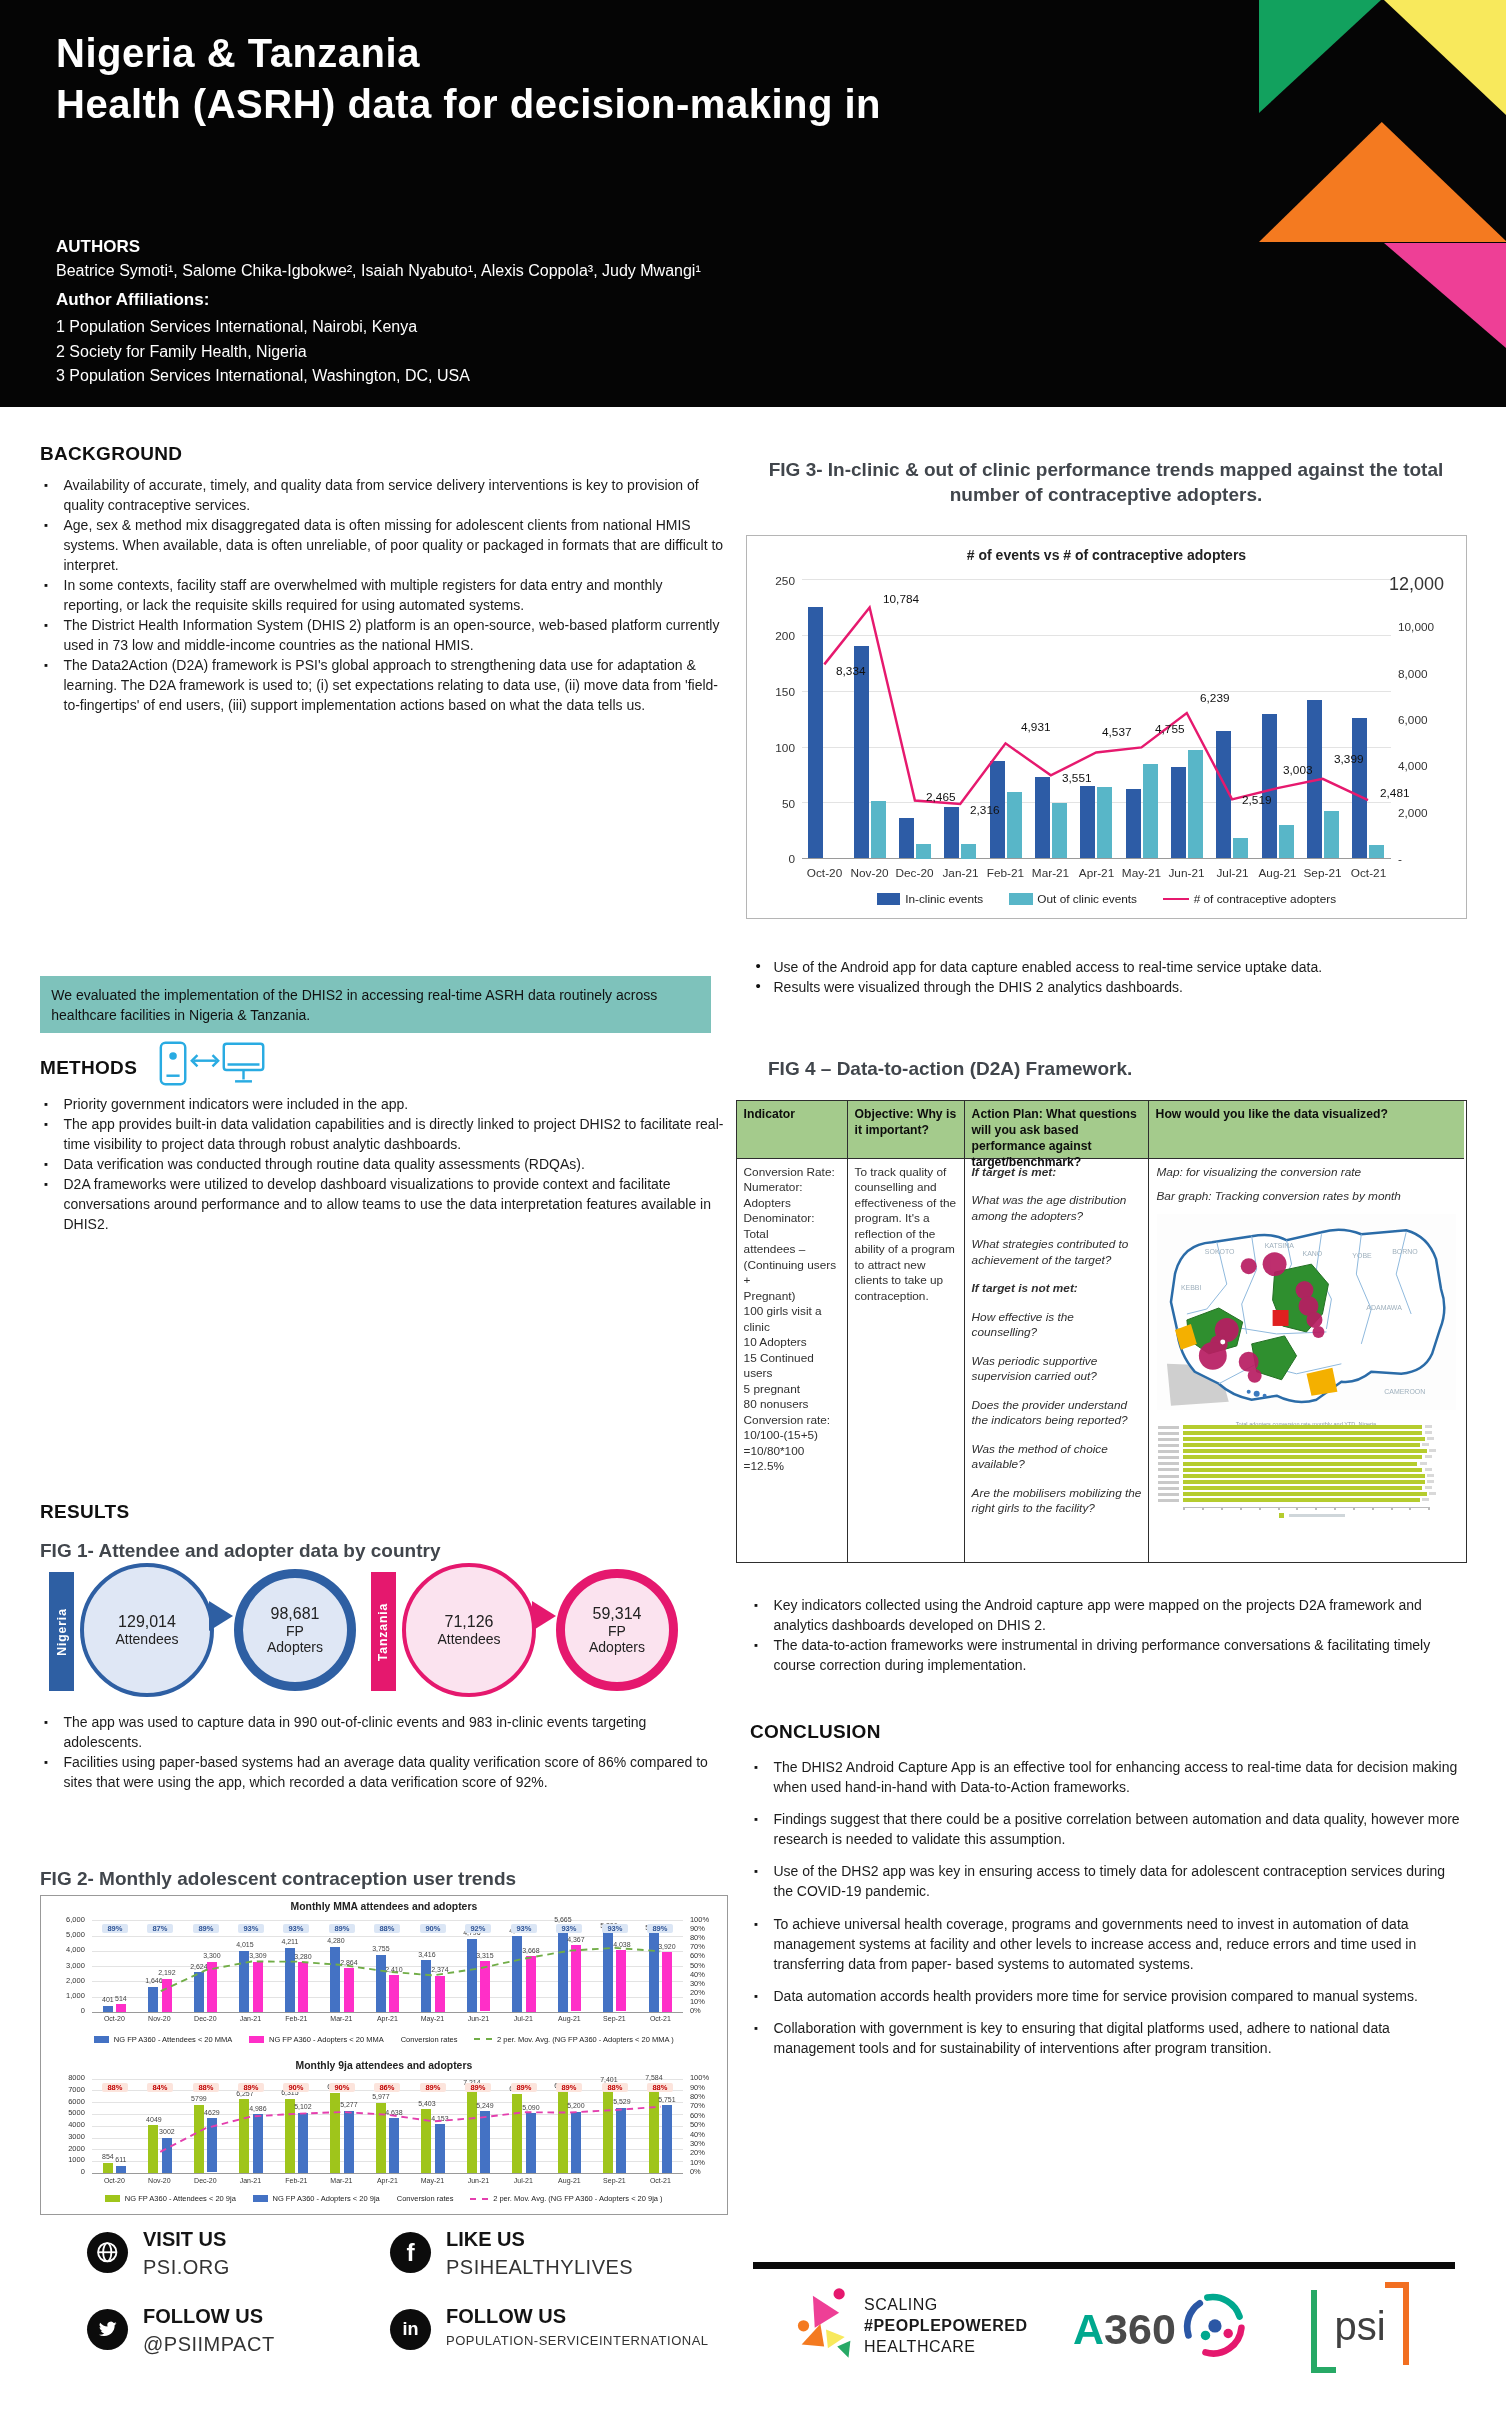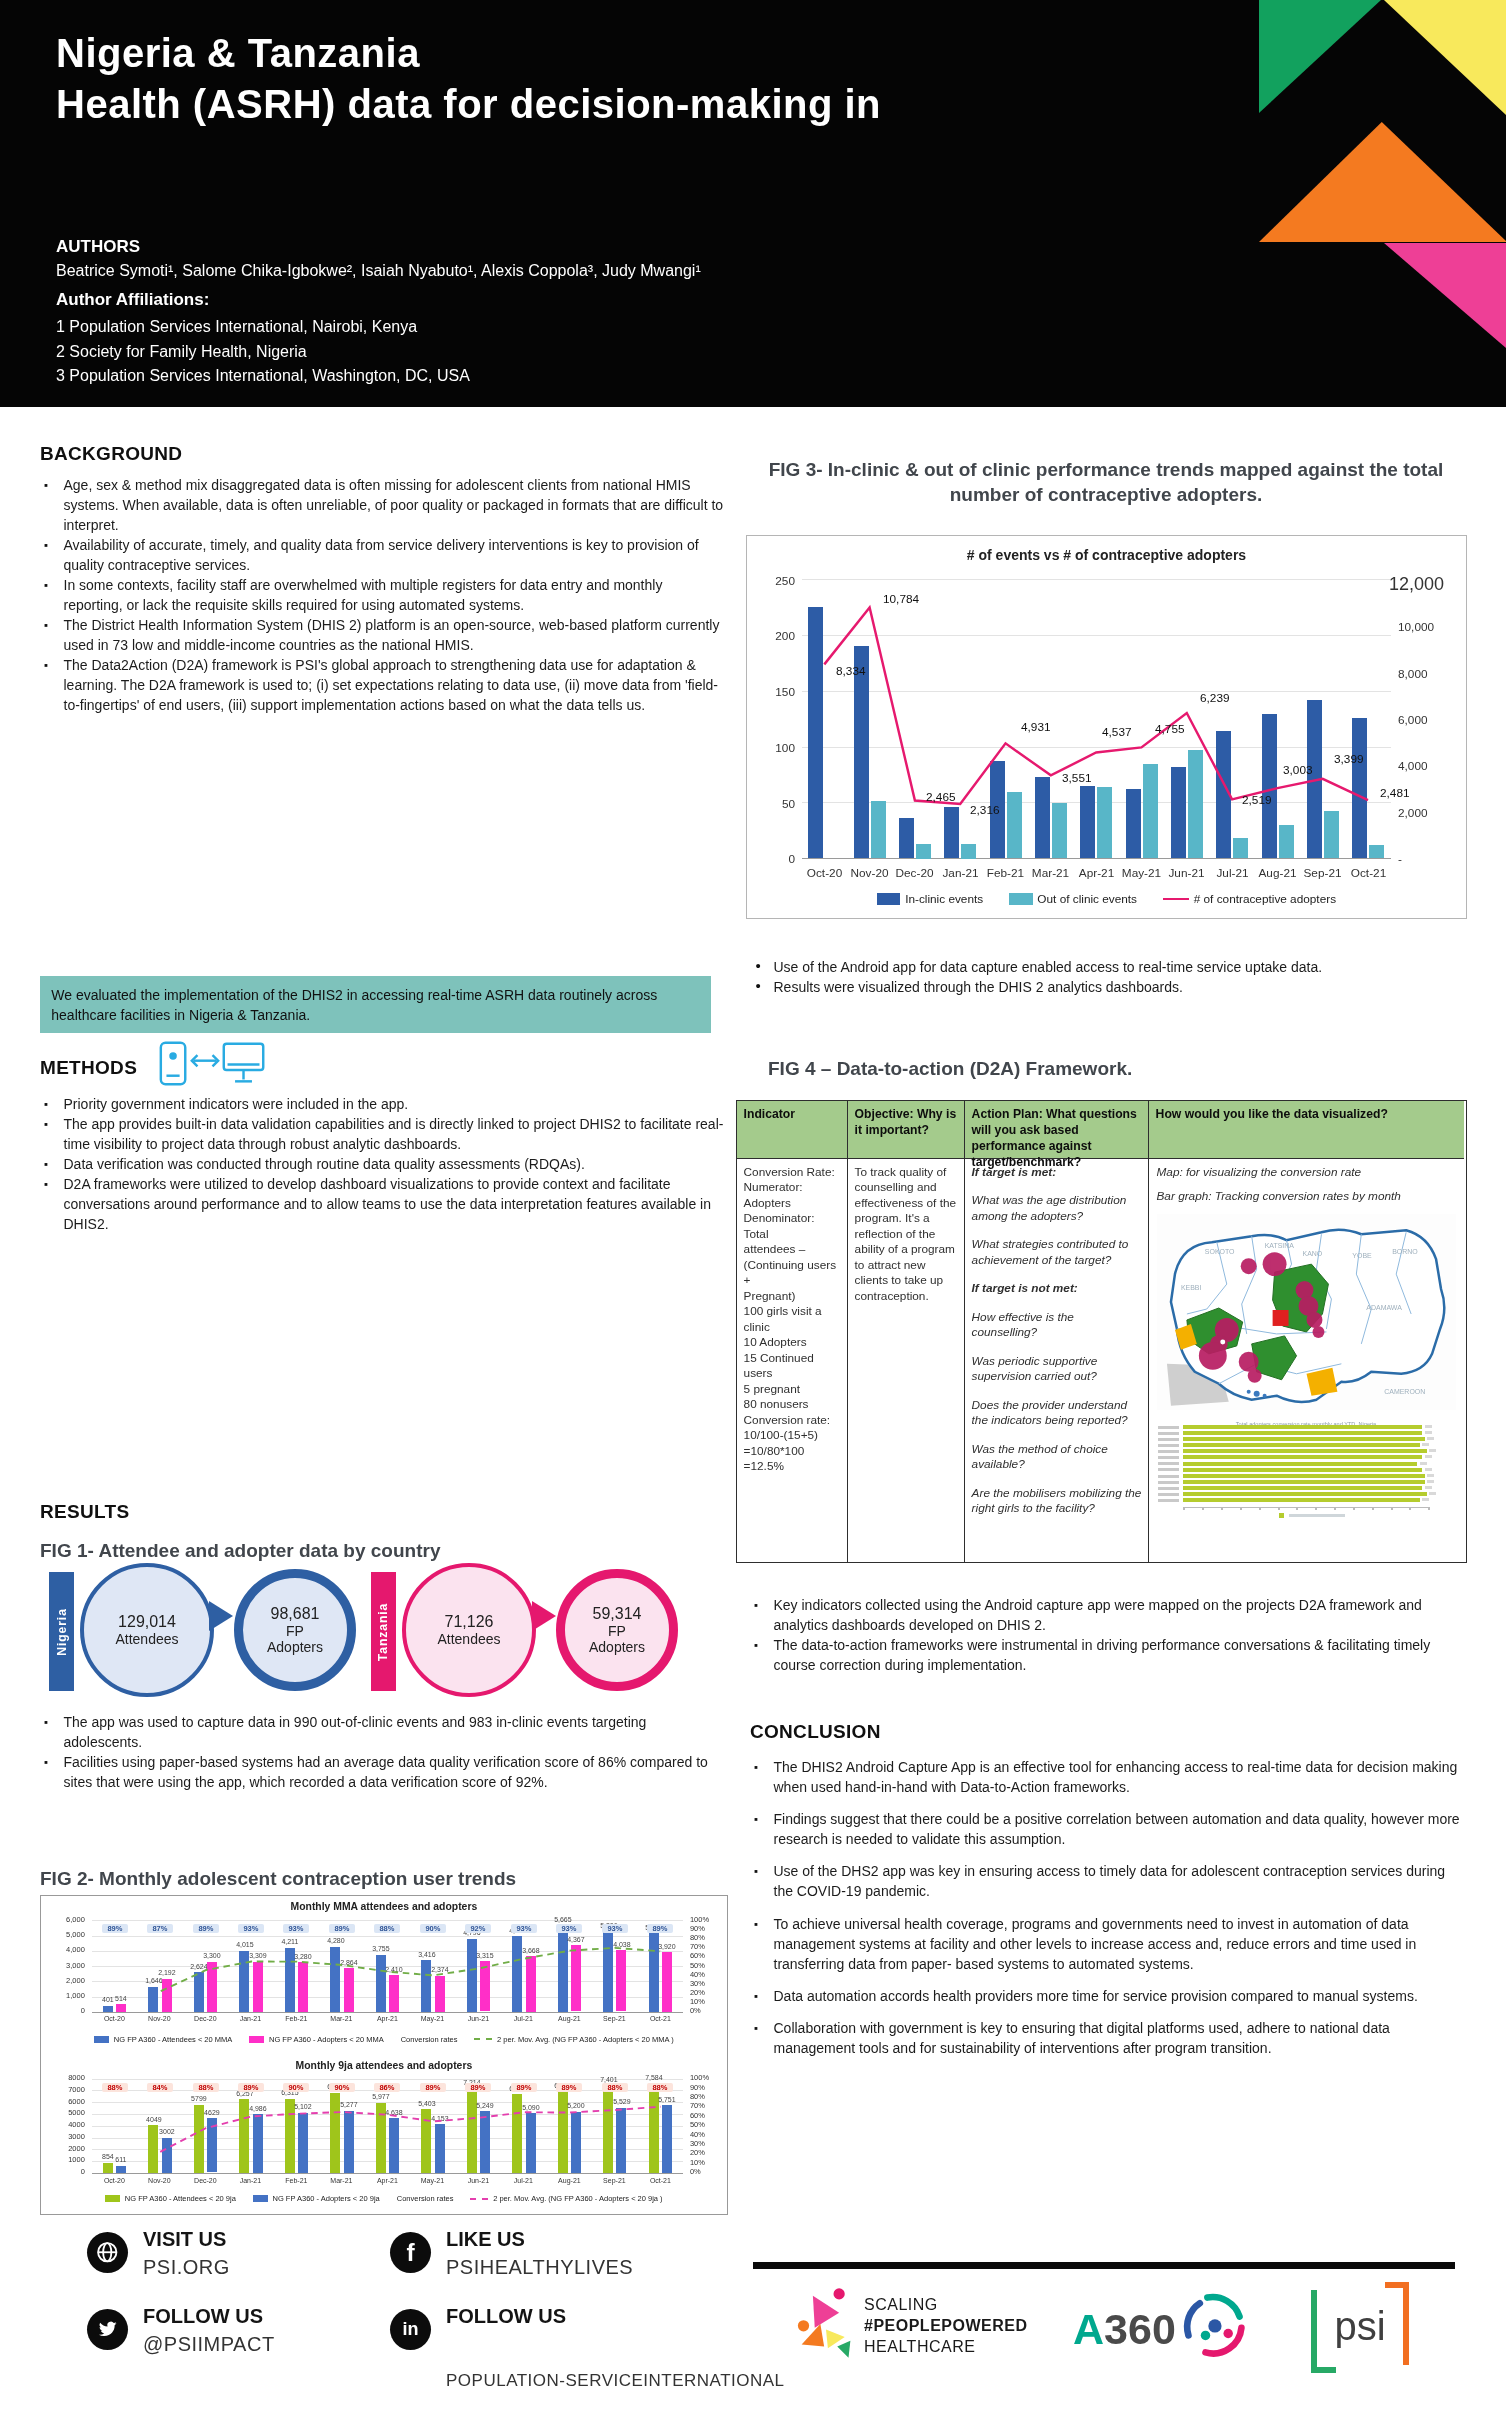--- a/index.html
+++ b/index.html
@@ -73,22 +73,22 @@
         <div>3 Population Services International, Washington, DC, USA</div>
       </div>
     <div class="tri" style="left:1259px;top:0;width:122px;height:113px;background:#12a15e;clip-path:polygon(0 0,100% 0,0 100%);"></div>
     <div class="tri" style="left:1384px;top:0;width:122px;height:115px;background:#f8e95c;clip-path:polygon(0 0,100% 0,100% 100%);"></div>
     <div class="tri" style="left:1259px;top:122px;width:248px;height:120px;background:#f47a20;clip-path:polygon(49.5% 0,0 100%,100% 100%);"></div>
     <div class="tri" style="left:1384px;top:243px;width:122px;height:105px;background:#ee3f96;clip-path:polygon(0 0,100% 0,100% 100%);"></div>
   </div>
 
   <div class="abs h1" style="left:40px;top:443px;">BACKGROUND</div>
   <ul class="abs blt sq" style="left:40px;top:475px;width:684px;">
+      <li>Availability of accurate, timely, and quality data from service delivery interventions is key to provision of quality contraceptive services.</li>
       <li>Age, sex &amp; method mix disaggregated data is often missing for adolescent clients from national HMIS systems. When available, data is often unreliable, of poor quality or packaged in formats that are difficult to interpret.</li>
-      <li>Availability of accurate, timely, and quality data from service delivery interventions is key to provision of quality contraceptive services.</li>
       <li>In some contexts, facility staff are overwhelmed with multiple registers for data entry and monthly reporting, or lack the requisite skills required for using automated systems.</li>
       <li>The District Health Information System (DHIS 2) platform is an open-source, web-based platform currently used in 73 low and middle-income countries as the national HMIS.</li>
       <li>The Data2Action (D2A) framework is PSI's global approach to strengthening data use for adaptation &amp; learning. The D2A framework is used to; (i) set expectations relating to data use, (ii) move data from 'field-to-fingertips' of end users, (iii) support implementation actions based on what the data tells us.</li>
     </ul>
 
   <div class="abs" id="highlight">We evaluated the implementation of the DHIS2 in accessing real-time ASRH data routinely across healthcare facilities in Nigeria &amp; Tanzania.</div>
 
   <div class="abs h1" style="left:40px;top:1057px;">METHODS</div>
   <div class="abs" style="left:158px;top:1040px;">
     <svg width="109" height="47" viewBox="0 0 116 50" fill="none" stroke="#29abe2" stroke-width="2.6">
@@ -425,21 +425,21 @@
     <svg width="22.6" height="22.6" viewBox="0 0 24 24" fill="#fff">
         <path d="M22 5.9c-.7.3-1.5.5-2.3.6.8-.5 1.4-1.2 1.7-2.1-.8.5-1.6.8-2.5 1A3.8 3.8 0 0 0 12.3 9 10.8 10.8 0 0 1 4.4 5a3.8 3.8 0 0 0 1.2 5.1c-.6 0-1.2-.2-1.7-.5v.1c0 1.8 1.3 3.4 3 3.7-.5.2-1.1.2-1.7.1.5 1.5 1.9 2.6 3.6 2.6A7.7 7.7 0 0 1 3 17.7 10.9 10.9 0 0 0 8.9 19c7 0 10.9-5.8 10.9-10.9v-.5c.7-.5 1.4-1.2 2.2-1.7z"></path>
       </svg>
   </div>
   <div class="abs soc-lab" style="left:143px;top:2305px;">FOLLOW US</div>
   <div class="abs soc-val" style="left:143px;top:2333px;">@PSIIMPACT</div>
   <div class="soc-ic" style="left:390px;top:2309px;">
       <span style="font-weight:800;font-size:18px;">in</span>
     </div>
   <div class="abs soc-lab" style="left:446px;top:2305px;">FOLLOW US</div>
-  <div class="abs soc-val" style="left:446px;top:2333px;font-size:17px;margin-top:38px;">POPULATION-SERVICEINTERNATIONAL</div>
+  <div class="abs soc-val" style="left:446px;top:2333px;font-size:13px;">POPULATION-SERVICEINTERNATIONAL</div>
 
   <div class="abs figcap" style="left:753px;top:458px;width:706px;text-align:center;line-height:24.5px;">FIG 3- In-clinic &amp; out of clinic performance trends mapped against the total number of contraceptive adopters.</div>
   <div class="abs" id="fig3-chart">
       <div style="position: absolute; left: 0px; right: 0px; top: 11.3px; text-align: center; font-weight: 700; font-size: 14px; color: rgb(34, 34, 34);"># of events vs  # of contraceptive adopters</div>
       <div style="position: absolute; left: 55px; width: 589px; top: 43px; height: 0.9px; background: rgb(227, 227, 227);"></div>
       <div style="position: absolute; left: 0px; width: 48px; top: 38px; text-align: right; font-size: 11.8px; color: rgb(51, 51, 51);">250</div>
       <div style="position: absolute; left: 55px; width: 589px; top: 99px; height: 0.9px; background: rgb(227, 227, 227);"></div>
       <div style="position: absolute; left: 0px; width: 48px; top: 93px; text-align: right; font-size: 11.8px; color: rgb(51, 51, 51);">200</div>
       <div style="position: absolute; left: 55px; width: 589px; top: 155px; height: 0.9px; background: rgb(227, 227, 227);"></div>
       <div style="position: absolute; left: 0px; width: 48px; top: 149px; text-align: right; font-size: 11.8px; color: rgb(51, 51, 51);">150</div>

